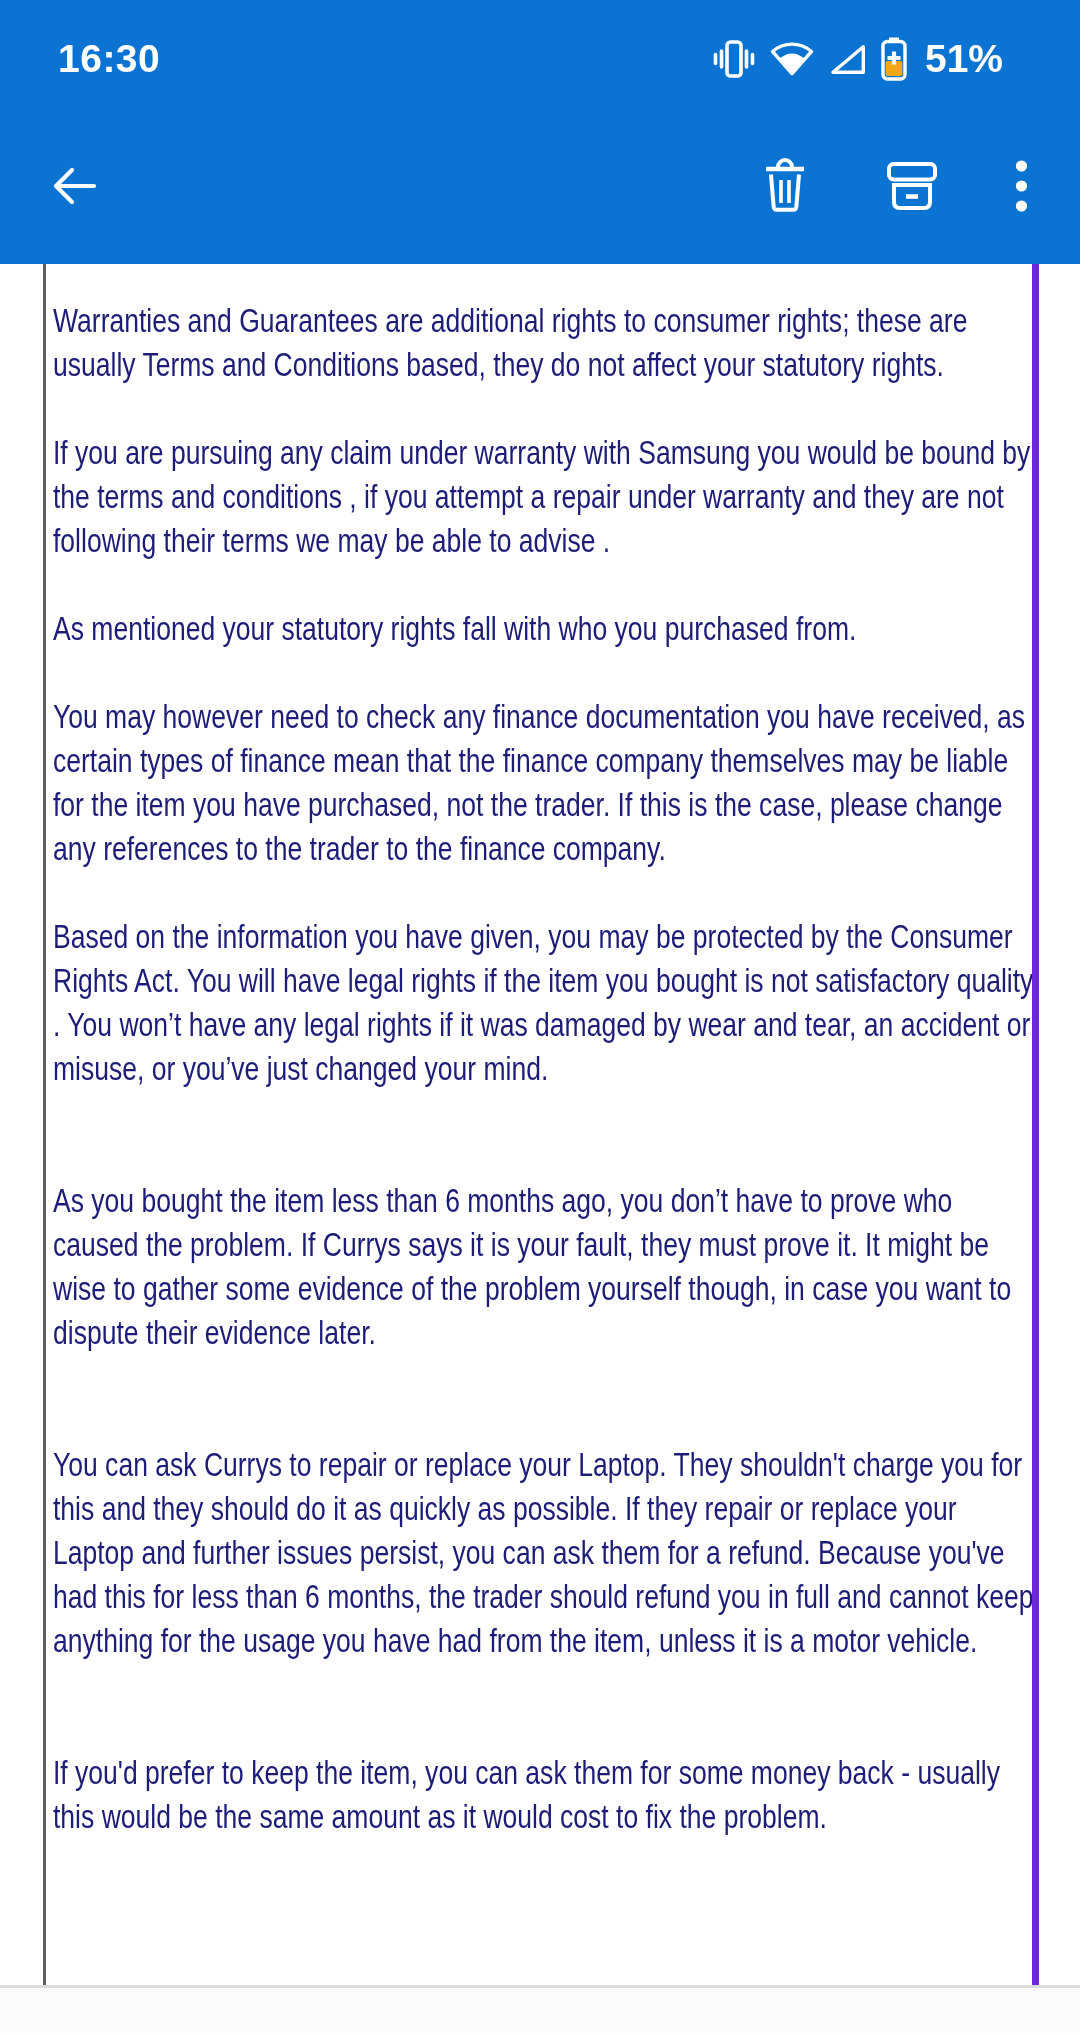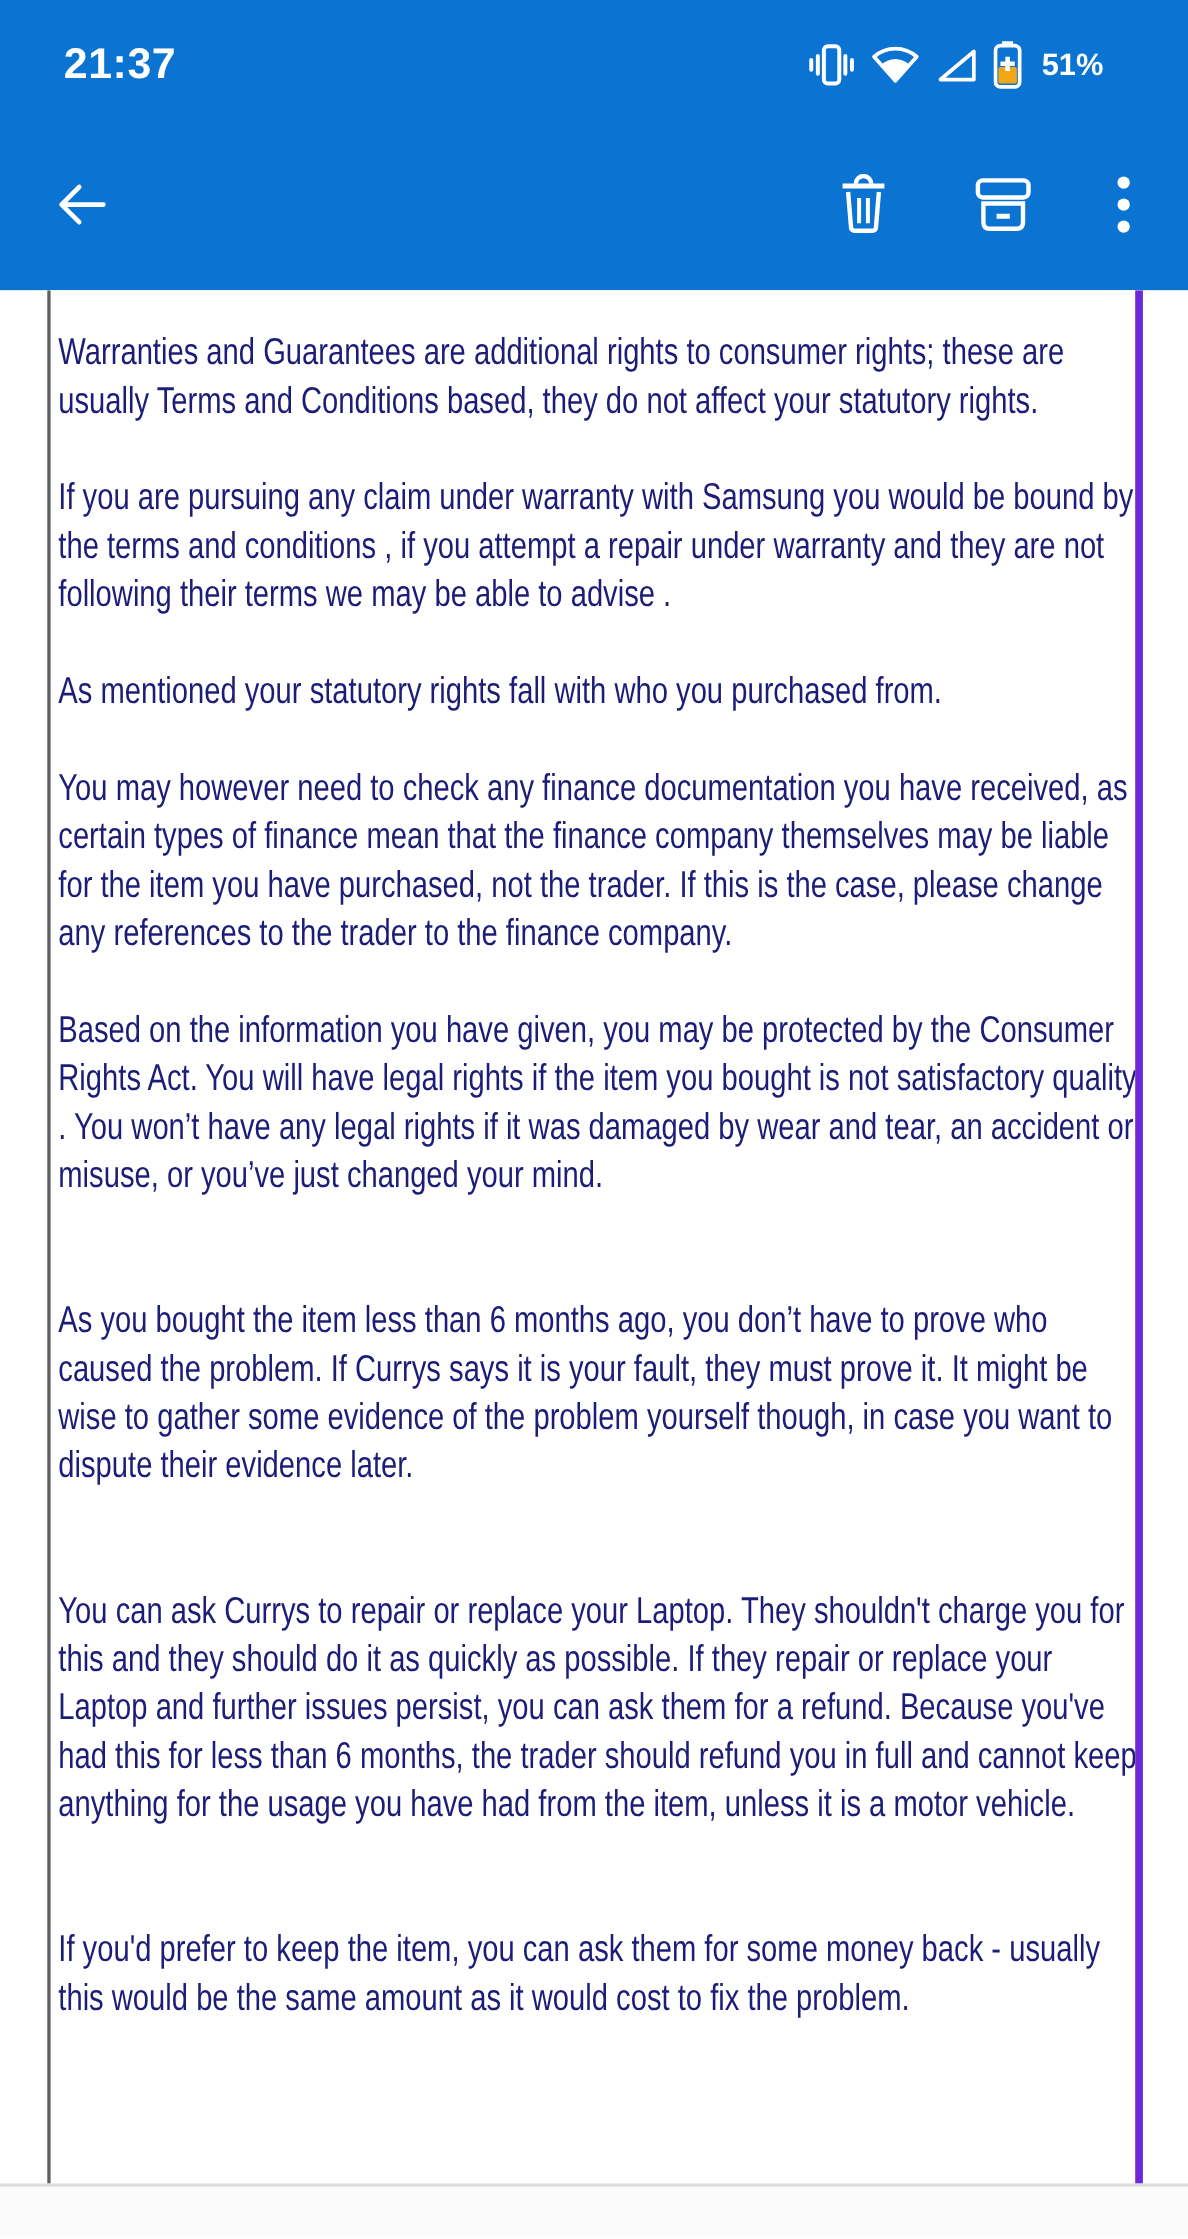--- a/index.html
+++ b/index.html
@@ -30,21 +30,21 @@
     font-size: 39px;
     font-weight: 600;
     letter-spacing: 0.5px;
   }
   .status-icons {
     display: flex;
     align-items: center;
     gap: 14px;
   }
   .battery-percent {
-    font-size: 28px;
+    font-size: 39px;
     font-weight: 600;
     margin-left: 4px;
   }
   .app-bar {
     display: flex;
     justify-content: space-between;
     align-items: center;
     margin-top: 72px;
     padding: 0 31px 0 46px;
     height: 64px;
@@ -96,21 +96,21 @@
   .below-area { width: 1080px; height: 45px; background: #fbfbfb; }
 
   svg { display: block; }
 </style>
 </head>
 <body>
 
 <div class="header">
 
   <div class="status-bar">
-    <span class="status-time">21:37</span>
+    <span class="status-time">16:30</span>
     <div class="status-icons">
       <span>
         <svg width="42" height="40" viewBox="0 0 42 40">
           <rect x="14" y="3" width="14" height="34" rx="3.5" fill="none" stroke="#fff" stroke-width="3.6"></rect>
           <path d="M8.5 12 v16 M2.5 15.5 v9 M33.5 12 v16 M39.5 15.5 v9" stroke="#fff" stroke-width="3.6" stroke-linecap="round" fill="none"></path>
         </svg>
       </span>
       <span>
         <svg width="46" height="34" viewBox="0 0 46 34">
           <path d="M3.6 9.6 A 29 29 0 0 1 42.4 9.6 L 23 31.5 Z" fill="none" stroke="#fff" stroke-width="3.4" stroke-linejoin="round"></path>

